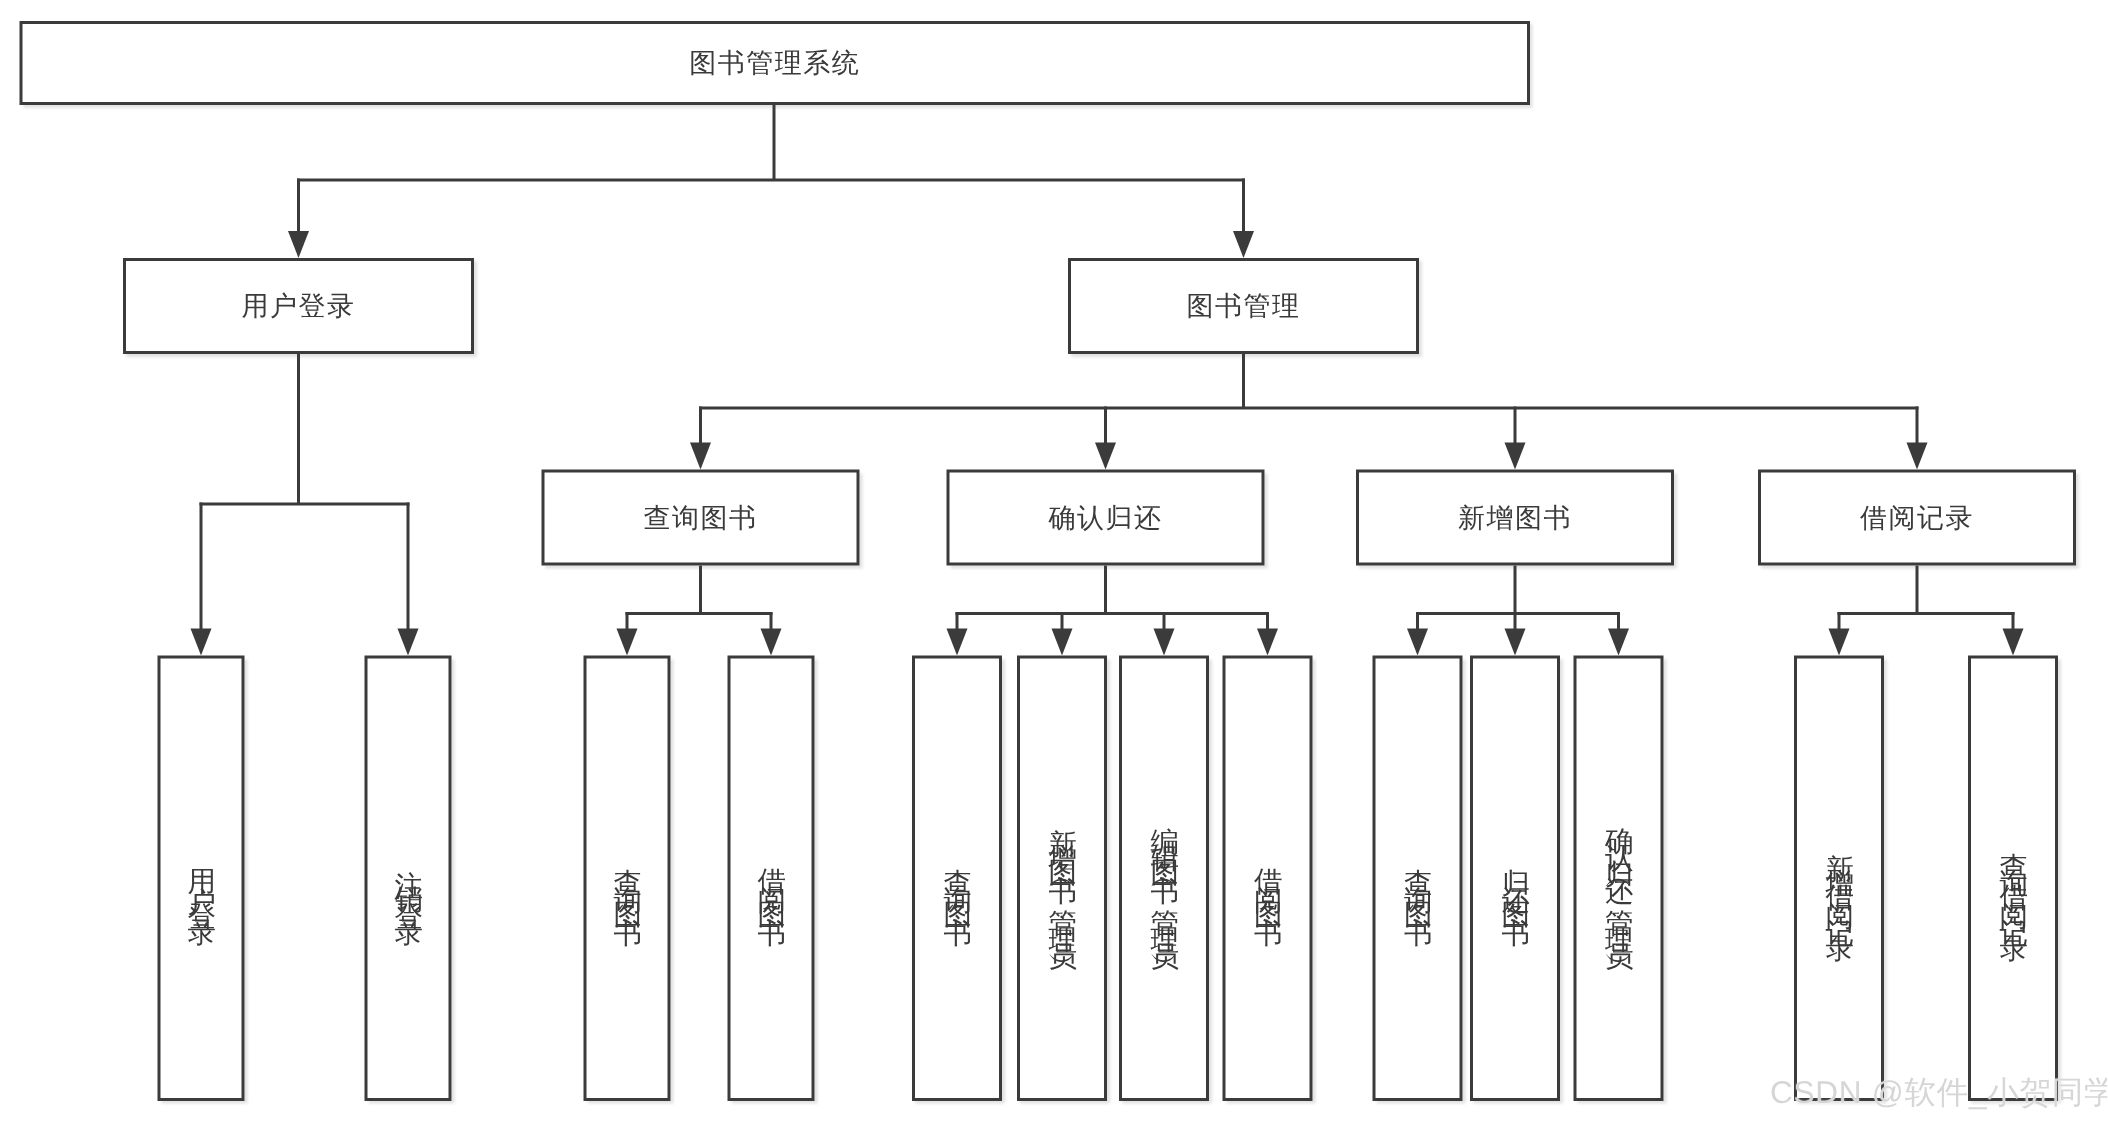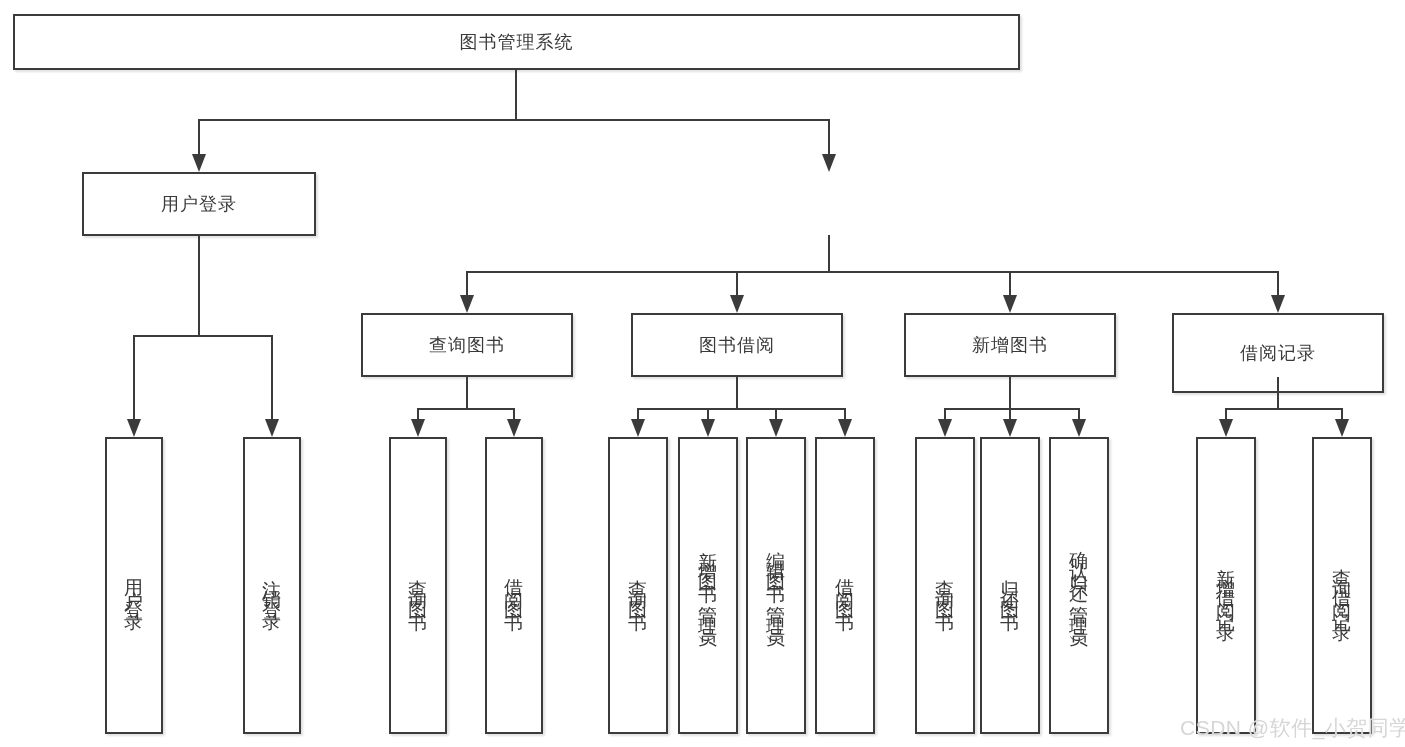--- a/index.html
+++ b/index.html
@@ -57,20 +57,23 @@
   <div class="line" style="left:515px;top:69px;width:2px;height:51px"></div>
   <div class="line" style="left:198px;top:119px;width:632px;height:2px"></div>
   <div class="line" style="left:198px;top:119px;width:2px;height:37px"></div>
   <div class="arrow" style="left:192px;top:154px"></div>
   <div class="line" style="left:828px;top:119px;width:2px;height:37px"></div>
   <div class="arrow" style="left:822px;top:154px"></div>
 
   <div class="box h" style="left:82px;top:172px;width:234px;height:64px">
     <span class="lbl">用户登录</span>
   </div>
+  <div class="box h" style="left:712px;top:172px;width:234px;height:64px">
+    <span class="lbl">图书管理</span>
+  </div>
 
   <div class="line" style="left:198px;top:235px;width:2px;height:101px"></div>
   <div class="line" style="left:133px;top:335px;width:140px;height:2px"></div>
   <div class="line" style="left:133px;top:335px;width:2px;height:86px"></div>
   <div class="arrow" style="left:127px;top:419px"></div>
   <div class="line" style="left:271px;top:335px;width:2px;height:86px"></div>
   <div class="arrow" style="left:265px;top:419px"></div>
 
   <div class="line" style="left:828px;top:235px;width:2px;height:37px"></div>
   <div class="line" style="left:466px;top:271px;width:813px;height:2px"></div>
@@ -80,26 +83,26 @@
   <div class="arrow" style="left:730px;top:295px"></div>
   <div class="line" style="left:1009px;top:271px;width:2px;height:26px"></div>
   <div class="arrow" style="left:1003px;top:295px"></div>
   <div class="line" style="left:1277px;top:271px;width:2px;height:26px"></div>
   <div class="arrow" style="left:1271px;top:295px"></div>
 
   <div class="box h" style="left:361px;top:313px;width:212px;height:64px">
     <span class="lbl">查询图书</span>
   </div>
   <div class="box h" style="left:631px;top:313px;width:212px;height:64px">
-    <span class="lbl">图书借阅</span>
+    <span class="lbl">确认归还</span>
   </div>
   <div class="box h" style="left:904px;top:313px;width:212px;height:64px">
     <span class="lbl">新增图书</span>
   </div>
-  <div class="box h" style="left:1172px;top:313px;width:212px;height:80px">
+  <div class="box h" style="left:1172px;top:313px;width:212px;height:64px">
     <span class="lbl">借阅记录</span>
   </div>
 
   <div class="line" style="left:466px;top:377px;width:2px;height:32px"></div>
   <div class="line" style="left:417px;top:408px;width:98px;height:2px"></div>
   <div class="line" style="left:417px;top:408px;width:2px;height:13px"></div>
   <div class="arrow" style="left:411px;top:419px"></div>
   <div class="line" style="left:513px;top:408px;width:2px;height:13px"></div>
   <div class="arrow" style="left:507px;top:419px"></div>
 

